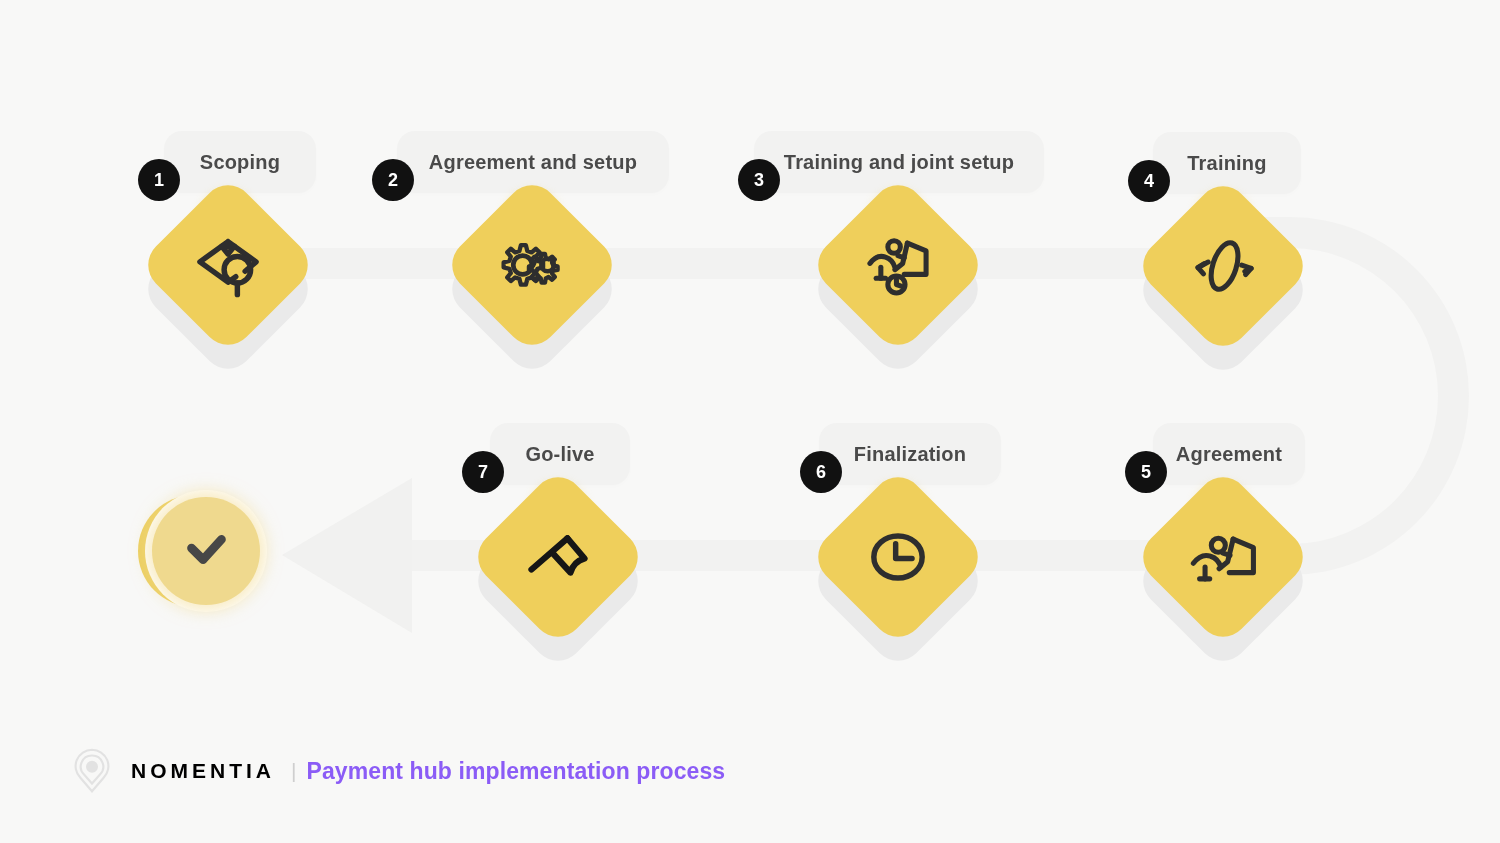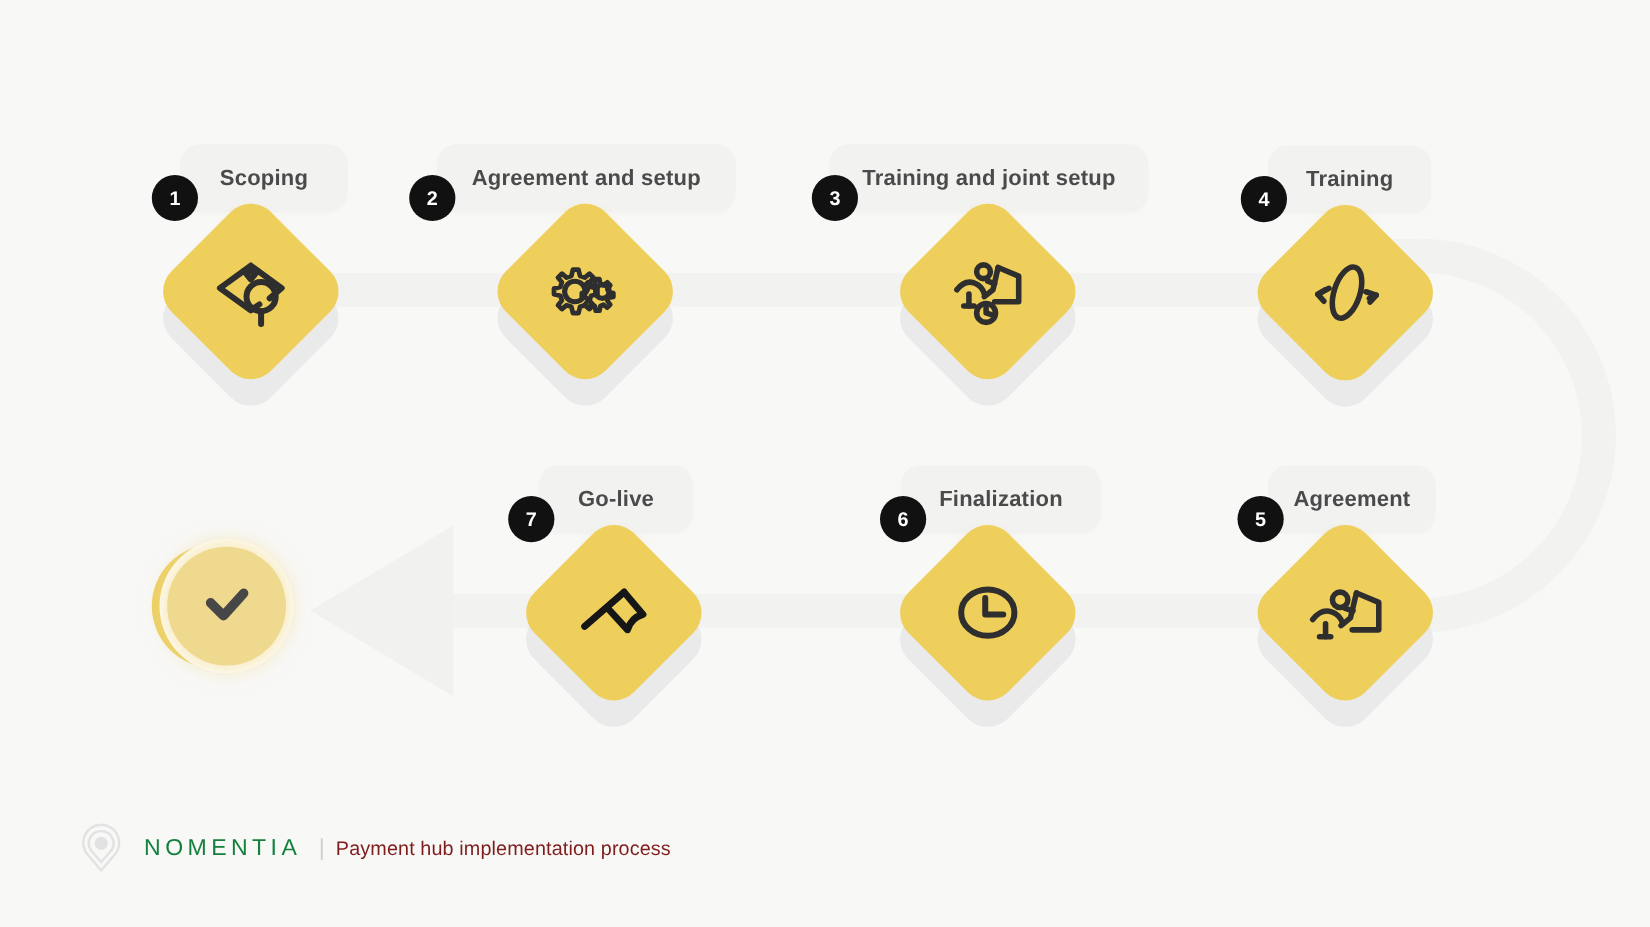--- a/index.html
+++ b/index.html
@@ -91,24 +91,24 @@
   }
   .check svg{width:58px;height:58px;}
 
   
   .footer{
     position:absolute;left:63px;top:742px;
     display:flex;align-items:center;
   }
   .footer-logo{width:58px;height:58px;margin-right:10px;}
   .footer-brand{
-    font-size:21px;letter-spacing:4px;color:#15803d;font-weight:normal;
+    font-size:21px;letter-spacing:4px;color:#000000;font-weight:bold;
   }
   .footer-sep{font-size:21px;color:#cfcfcf;margin:0 10px 0 16px;}
-  .footer-sub{font-size:18px;color:#7f1d1d;letter-spacing:.1px;}
+  .footer-sub{font-size:23px;color:#8b5cf6;letter-spacing:.1px;font-weight:bold;}
 </style>
 </head>
 <body>
 
 <div id="stage">
 
   <svg class="connectors" viewBox="0 0 1500 843">
 
     <rect x="225" y="248" width="1060" height="31" fill="#f2f2f1"></rect>
 

